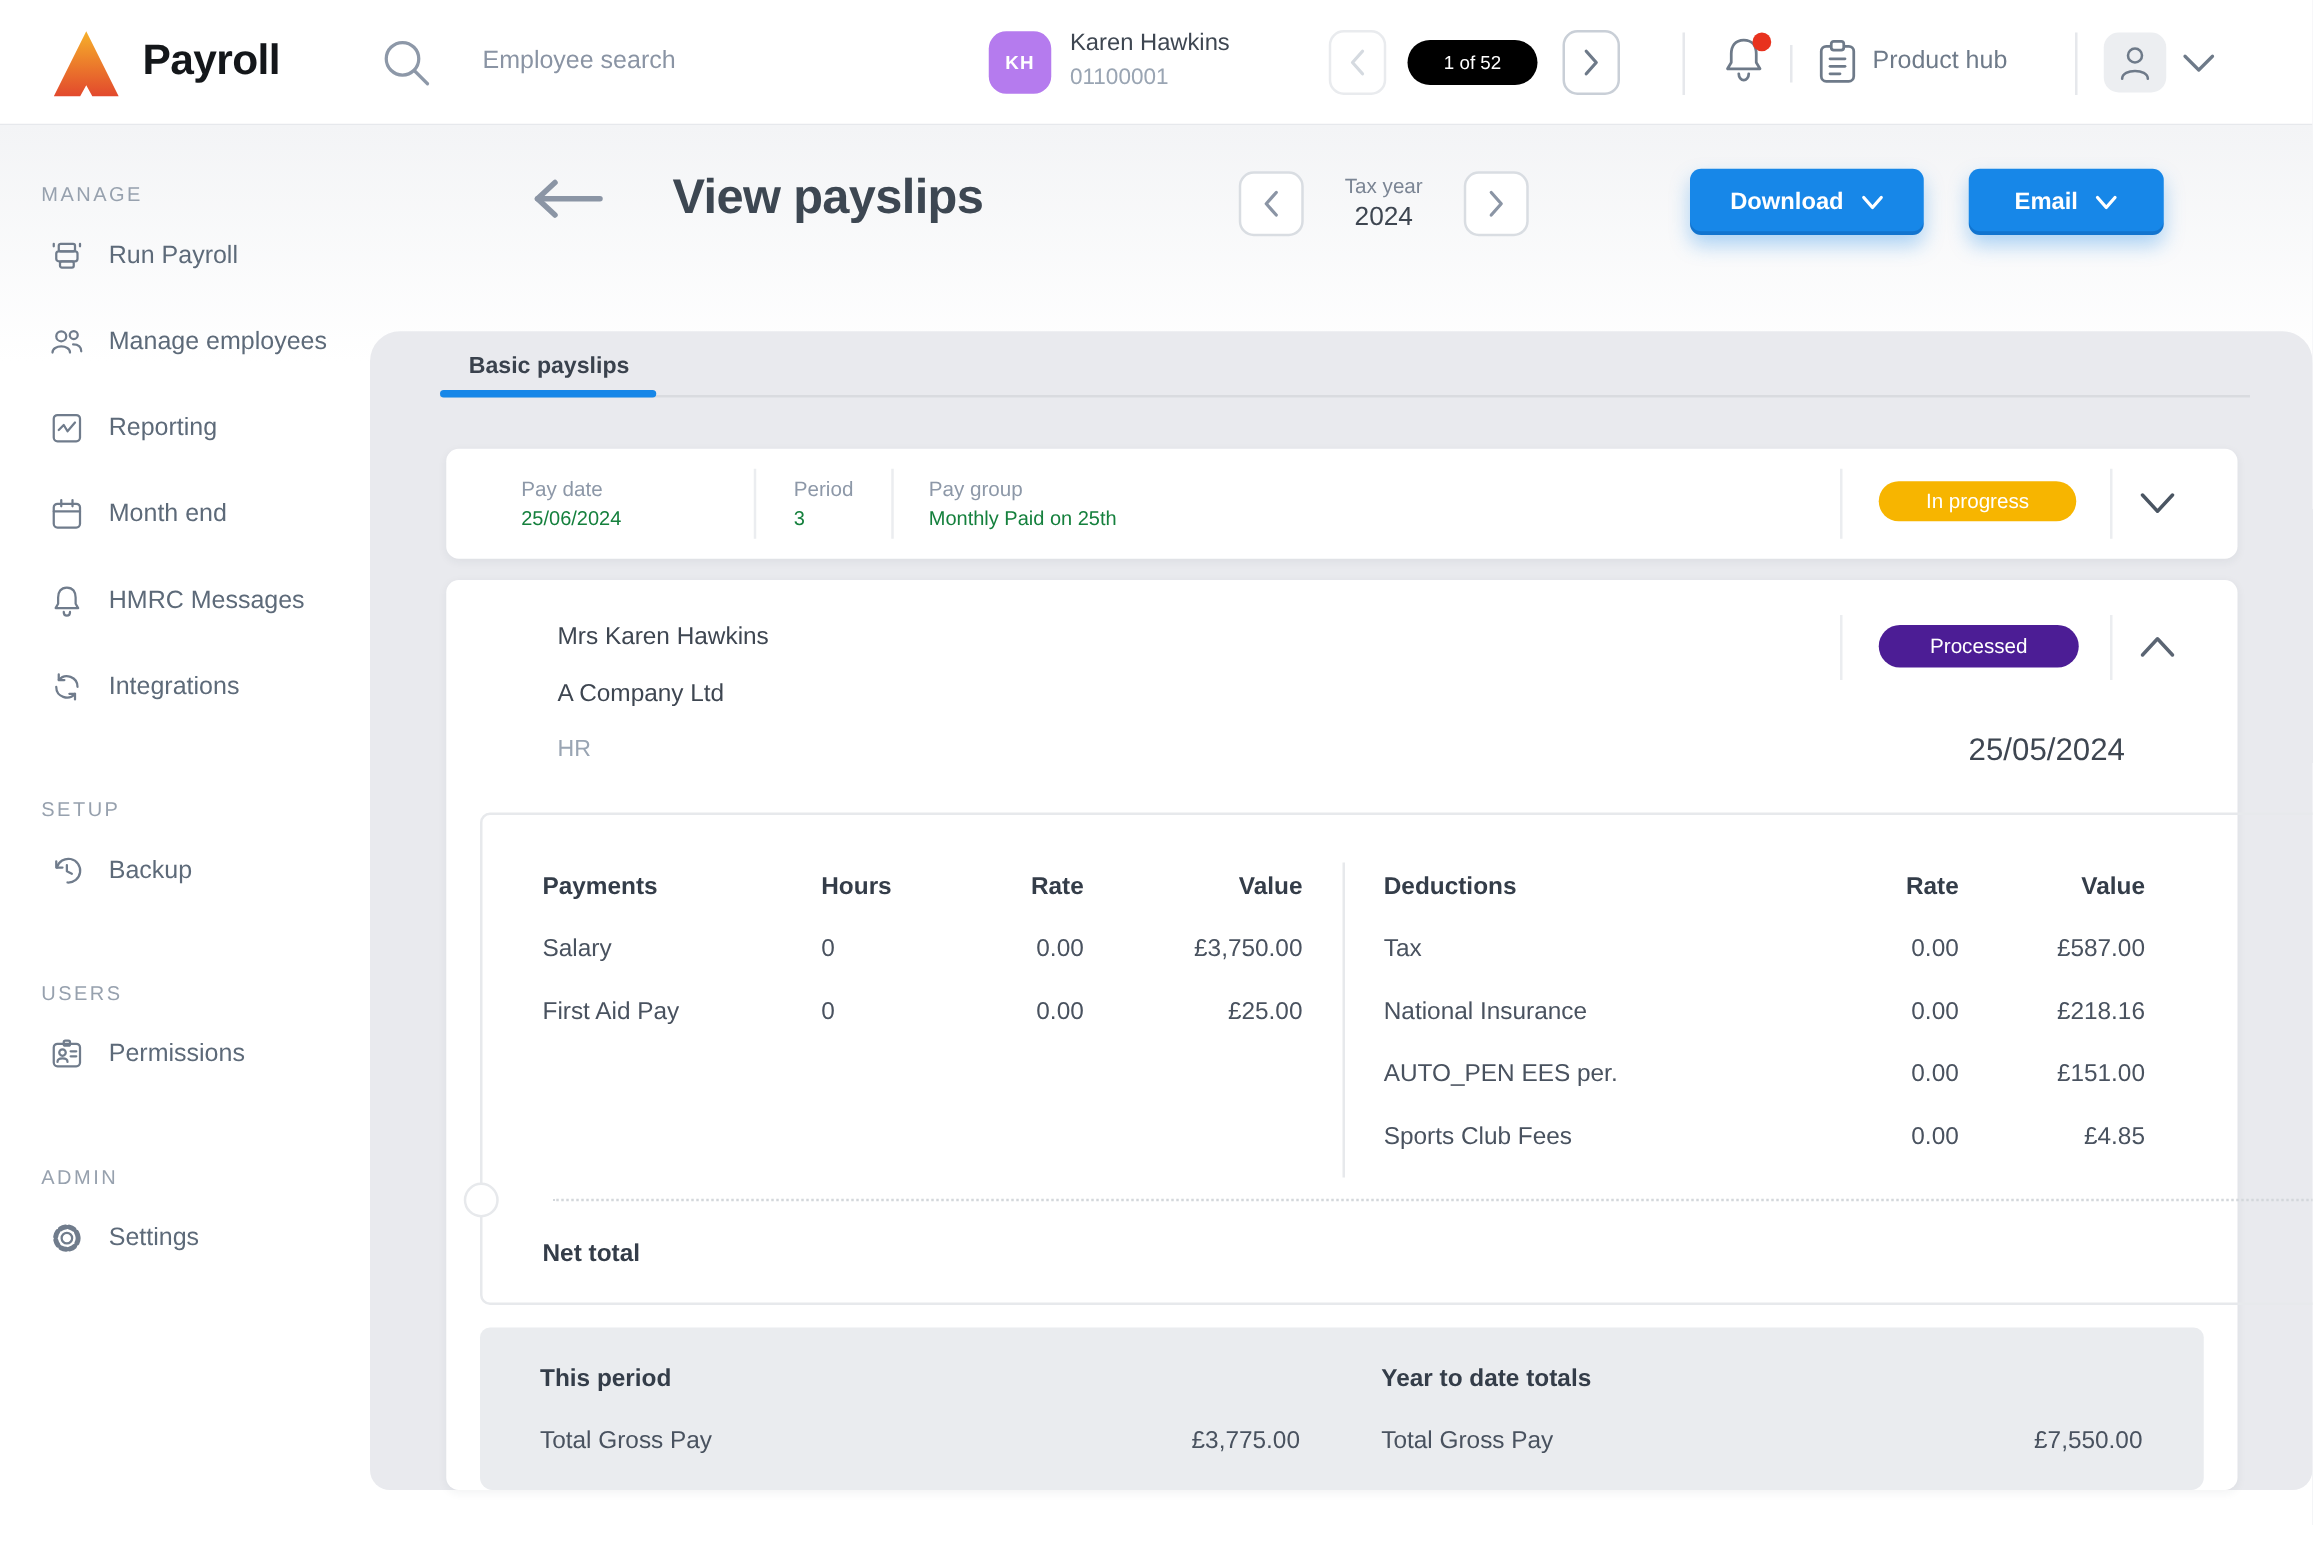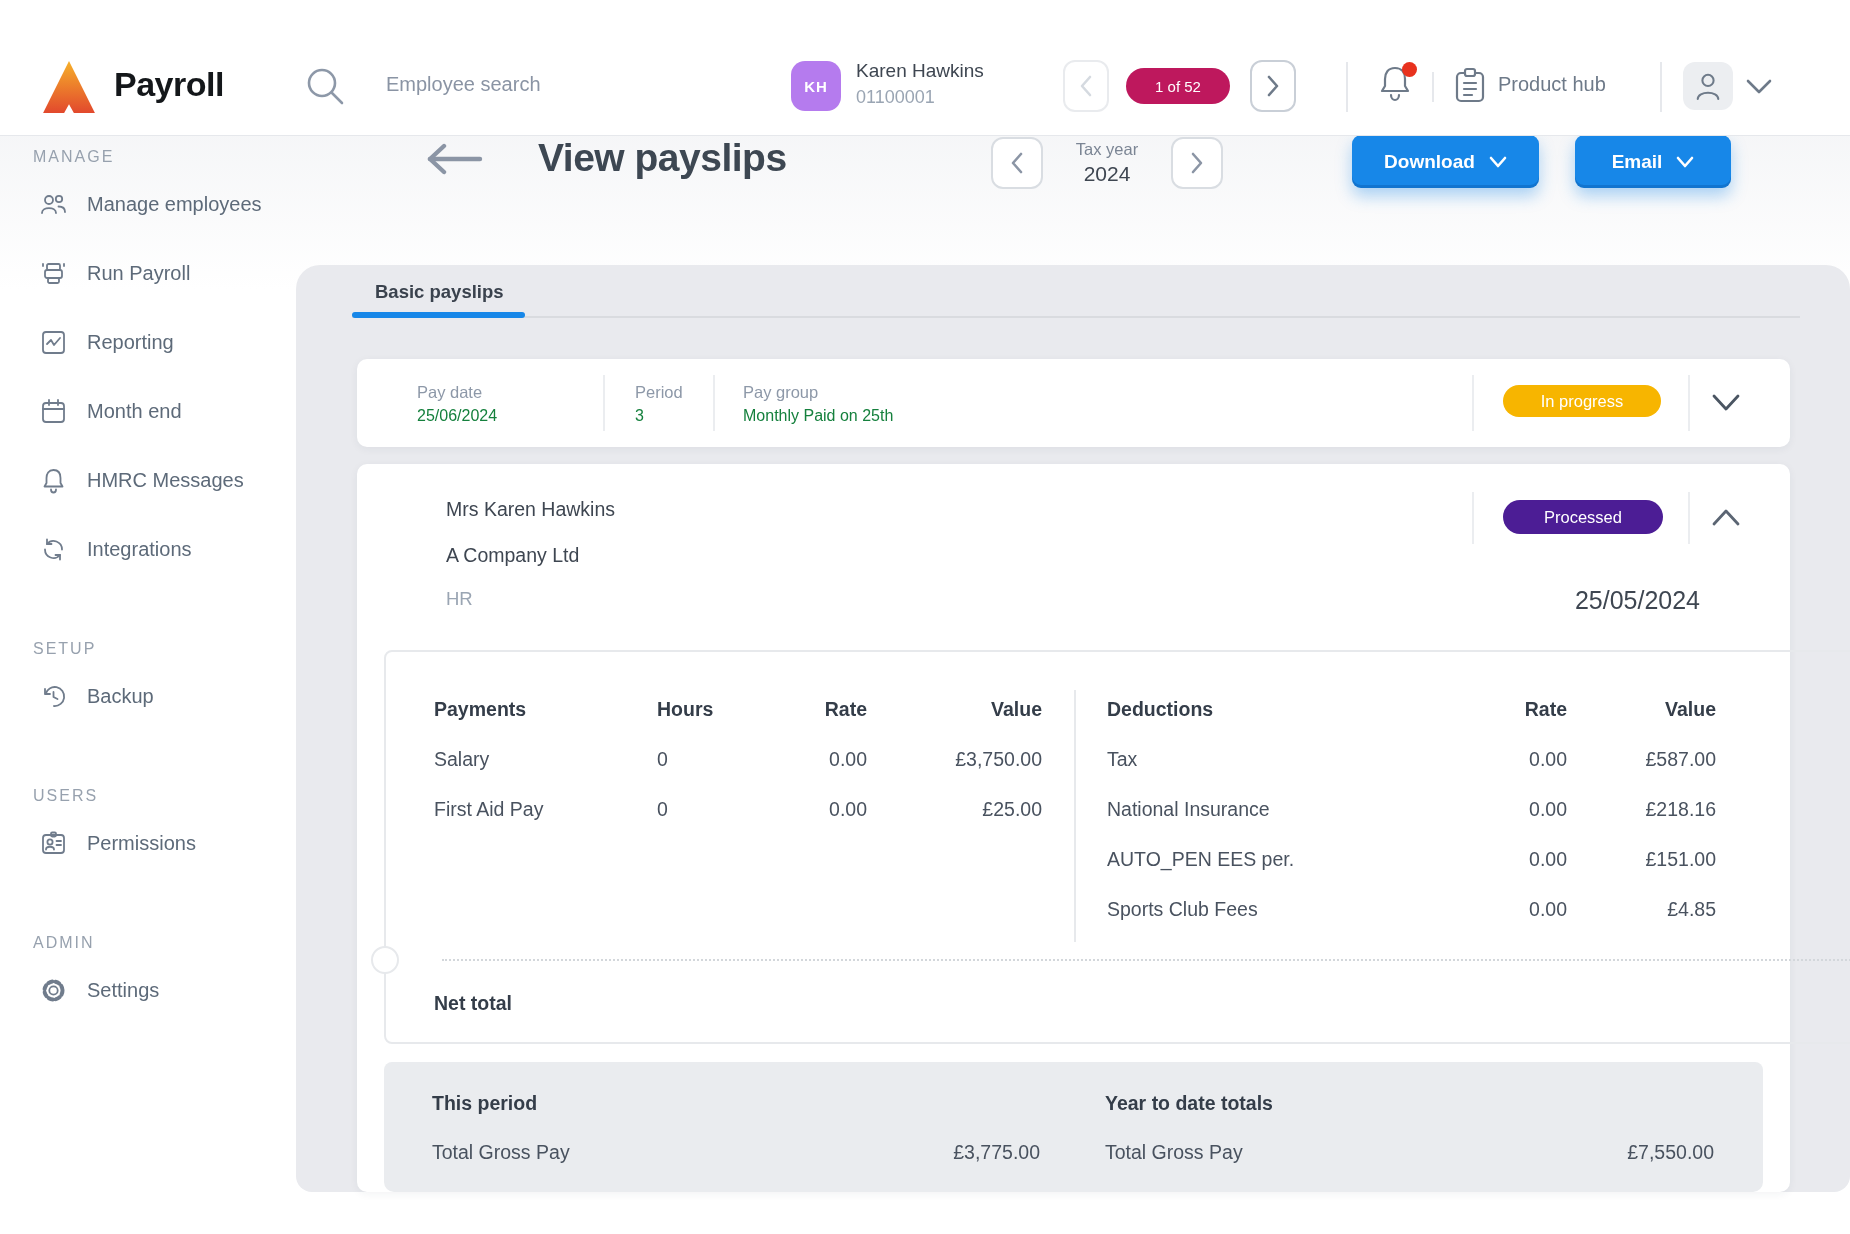--- a/index.html
+++ b/index.html
@@ -7,35 +7,35 @@
   body {
     font-family: "Liberation Sans", sans-serif;
     background:#ffffff; position:relative; overflow:hidden; color:#3e4651;
   }
   
   .page-tint { position:absolute; left:0; top:100px; width:1850px; height:190px;
     background:linear-gradient(#f3f4f6, #ffffff); pointer-events:none; }
 
   
   .topbar { position:absolute; left:0; top:0; width:1850px; height:100px; background:#fff;
-    border-bottom:1px solid #e6e8ec; z-index:5;margin-top:36px; }
+    border-bottom:1px solid #e6e8ec; z-index:5; }
   .logo-tri { position:absolute; left:42px; top:23px; width:54px; height:56px; }
   .brand { position:absolute; left:114px; top:29px; font-size:34px; font-weight:800; color:#14171a; letter-spacing:-0.5px; }
   .search-ic { position:absolute; left:304px; top:29px; width:42px; height:42px; }
   .search-ph { position:absolute; left:386px; top:37px; font-size:20px; color:#8a94a4; }
   .avatar { position:absolute; left:791px; top:25px; width:50px; height:50px; border-radius:14px;
     background:#b57bee; color:#fff; font-size:15px; font-weight:700; letter-spacing:1px;
     display:flex; align-items:center; justify-content:center; }
   .emp-name { position:absolute; left:856px; top:24px; font-size:19px; color:#3e4651; }
   .emp-id   { position:absolute; left:856px; top:51px; font-size:18px; color:#9aa5b3; }
   .nav-sq { position:absolute; top:24px; width:46px; height:52px; border:2px solid #e9ebee; border-radius:12px;
     background:#fff; display:flex; align-items:center; justify-content:center; }
   .nav-sq.en { border-color:#c9cfd7; }
   .count-pill { position:absolute; left:1126px; top:32px; width:104px; height:36px; border-radius:18px;
-    background:#be185d; color:#fff; font-size:15px; display:flex; align-items:center; justify-content:center; }
+    background:#000000; color:#fff; font-size:15px; display:flex; align-items:center; justify-content:center; }
   .vdiv { position:absolute; width:2px; background:#e6e8ec; }
   .bell-wrap { position:absolute; left:1378px; top:28px; width:38px; height:44px; }
   .bell-dot { position:absolute; right:-1px; top:-2px; width:15px; height:15px; border-radius:50%; background:#e8321e; }
   .clip-ic { position:absolute; left:1452px; top:31px; width:36px; height:38px; }
   .product-hub { position:absolute; left:1498px; top:37px; font-size:20px; color:#6e7a89; }
   .account-btn { position:absolute; left:1683px; top:26px; width:50px; height:48px; border-radius:12px;
     background:#eceef1; display:flex; align-items:center; justify-content:center; }
   .acct-caret { position:absolute; left:1744px; top:38px; width:30px; height:24px; }
 
   
@@ -182,36 +182,36 @@
   <svg class="acct-caret ic" viewBox="0 0 30 24" style="stroke:#6e7a89;stroke-width:2.6">
     <polyline points="4,7 15,18 26,7"></polyline>
   </svg>
 </header>
 
 <nav class="sidebar">
   <div class="nav-title">MANAGE</div>
 
   <div class="nav-item">
     <svg class="ic" viewBox="0 0 27 27">
-      <circle cx="9" cy="9" r="4"></circle>
-        <circle cx="19" cy="8" r="3.2"></circle>
-      <path d="M2 22 C2 15.5 16 15.5 16 22"></path>
-        <path d="M18.5 15.5 C23 15.5 25 18 25 21"></path>
-    </svg>
-      <span class="lbl">Manage employees</span>
-  </div>
-  <div class="nav-item">
-    <svg class="ic" viewBox="0 0 27 27">
       <rect x="7" y="4" width="13" height="6" rx="1.5"></rect>
         <rect x="5" y="10" width="17" height="8" rx="2"></rect>
       <rect x="8" y="18" width="11" height="5" rx="1.5"></rect>
       <line x1="3" y1="4" x2="3" y2="6"></line>
         <line x1="24" y1="4" x2="24" y2="6"></line>
     </svg>
       <span class="lbl">Run Payroll</span>
+  </div>
+  <div class="nav-item">
+    <svg class="ic" viewBox="0 0 27 27">
+      <circle cx="9" cy="9" r="4"></circle>
+        <circle cx="19" cy="8" r="3.2"></circle>
+      <path d="M2 22 C2 15.5 16 15.5 16 22"></path>
+        <path d="M18.5 15.5 C23 15.5 25 18 25 21"></path>
+    </svg>
+      <span class="lbl">Manage employees</span>
   </div>
   <div class="nav-item">
     <svg class="ic" viewBox="0 0 27 27">
       <rect x="3" y="3" width="21" height="21" rx="3"></rect>
         <polyline points="7,15 11,11 14,16 20,9"></polyline>
     </svg>
       <span class="lbl">Reporting</span>
   </div>
   <div class="nav-item">
     <svg class="ic" viewBox="0 0 27 27">

